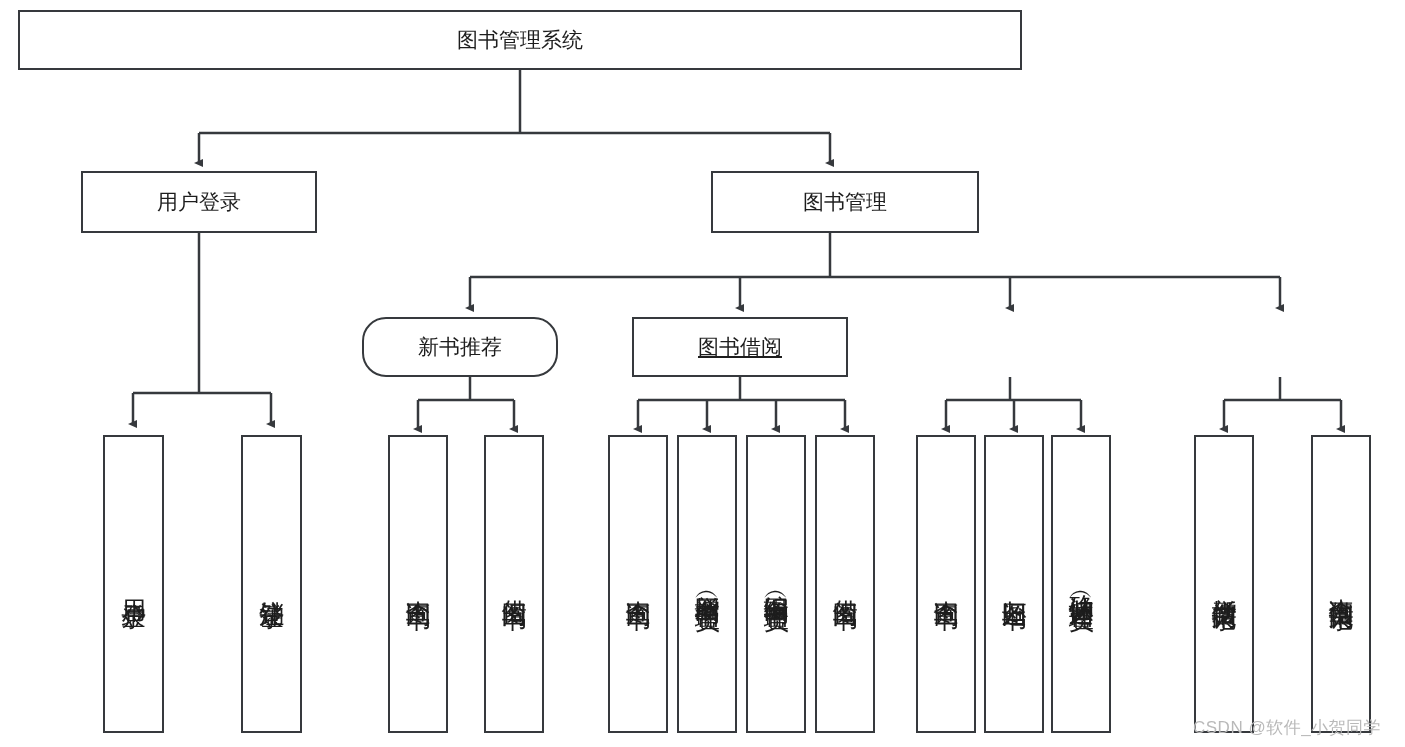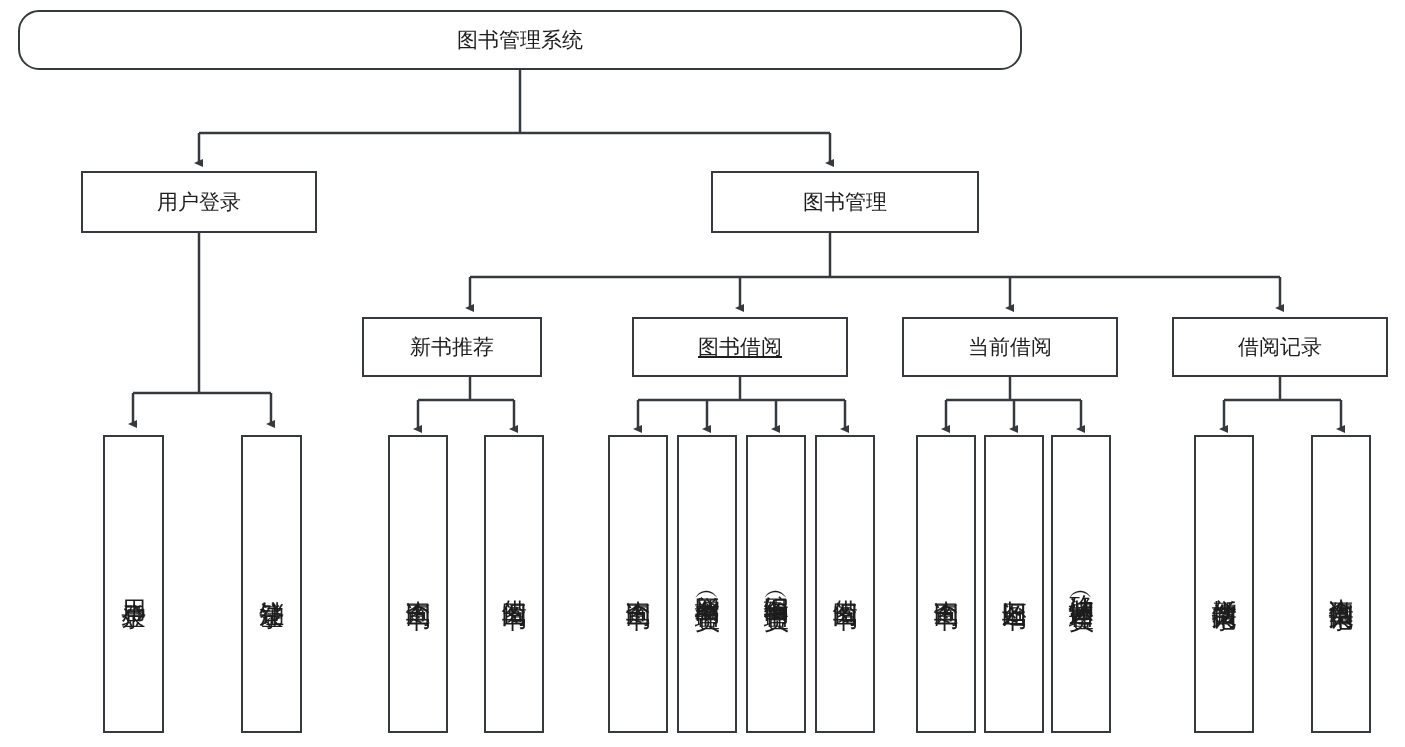--- a/index.html
+++ b/index.html
@@ -27,21 +27,20 @@
     justify-content: center;
     color: #1d1d1d;
     line-height: 1.18;
     text-align: center;
   }
   .node.h {
     font-size: 21px;
   }
   .node.root {
     font-size: 21px;
-    border-radius: 21px;
   }
   .node.v {
     writing-mode: vertical-rl;
     text-orientation: upright;
     font-size: 25px;
     letter-spacing: 2px;
     padding: 6px 0;
     white-space: nowrap;
   }
   .node.v .vtxt {
@@ -124,31 +123,25 @@
     <span>图书管理系统</span>
   </div>
 
   <div class="node h" style="left:81px; top:171px; width:236px; height:62px;">
     <span>用户登录</span>
   </div>
   <div class="node h" style="left:711px; top:171px; width:268px; height:62px;">
     <span>图书管理</span>
   </div>
 
-  <div class="node h" style="left:362px; top:317px; width:180px; height:60px;">
+  <div class="node h" style="left:362px; top:317px; width:196px; height:60px;border-radius:24px;">
     <span>新书推荐</span>
   </div>
   <div class="node h" style="left:632px; top:317px; width:216px; height:60px;text-decoration:underline;">
     <span>图书借阅</span>
-  </div>
-  <div class="node h" style="left:902px; top:317px; width:216px; height:60px;">
-    <span>当前借阅</span>
-  </div>
-  <div class="node h" style="left:1172px; top:317px; width:216px; height:60px;">
-    <span>借阅记录</span>
   </div>
 
   <div class="node v" style="left:103px; top:435px; width:61px; height:298px;">
     <span class="vtxt">用户登录</span>
   </div>
   <div class="node v" style="left:241px; top:435px; width:61px; height:298px;">
     <span class="vtxt">注销登录</span>
   </div>
 
   <div class="node v" style="left:388px; top:435px; width:60px; height:298px;">
@@ -181,14 +174,15 @@
     <span class="vtxt">确认归还（管理员）</span>
   </div>
 
   <div class="node v" style="left:1194px; top:435px; width:60px; height:298px;">
     <span class="vtxt">新增借阅记录</span>
   </div>
   <div class="node v" style="left:1311px; top:435px; width:60px; height:298px;">
     <span class="vtxt">查询借阅记录</span>
   </div>
 
+  <div class="watermark" style="left:1193px; top:716px;">CSDN @软件_小贺同学</div>
 
 </div>
 
 </body></html>

